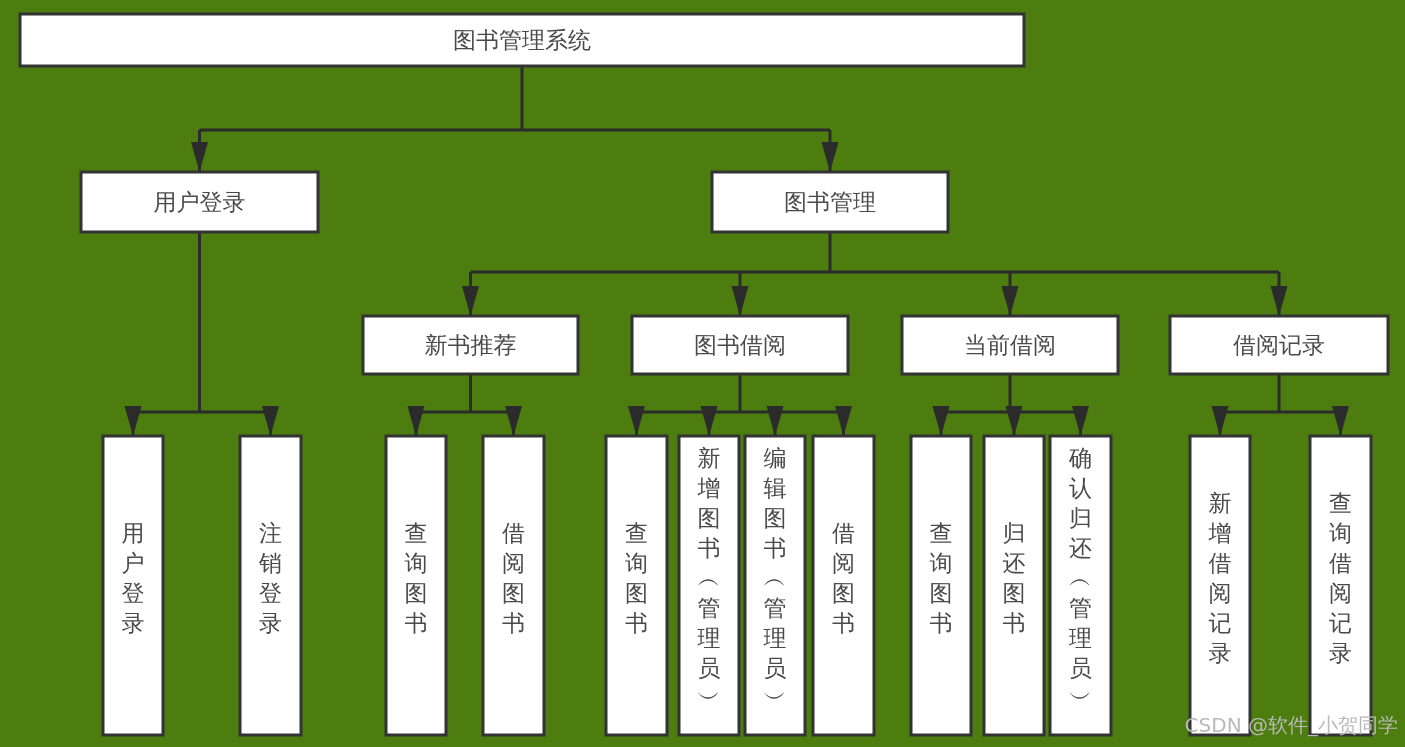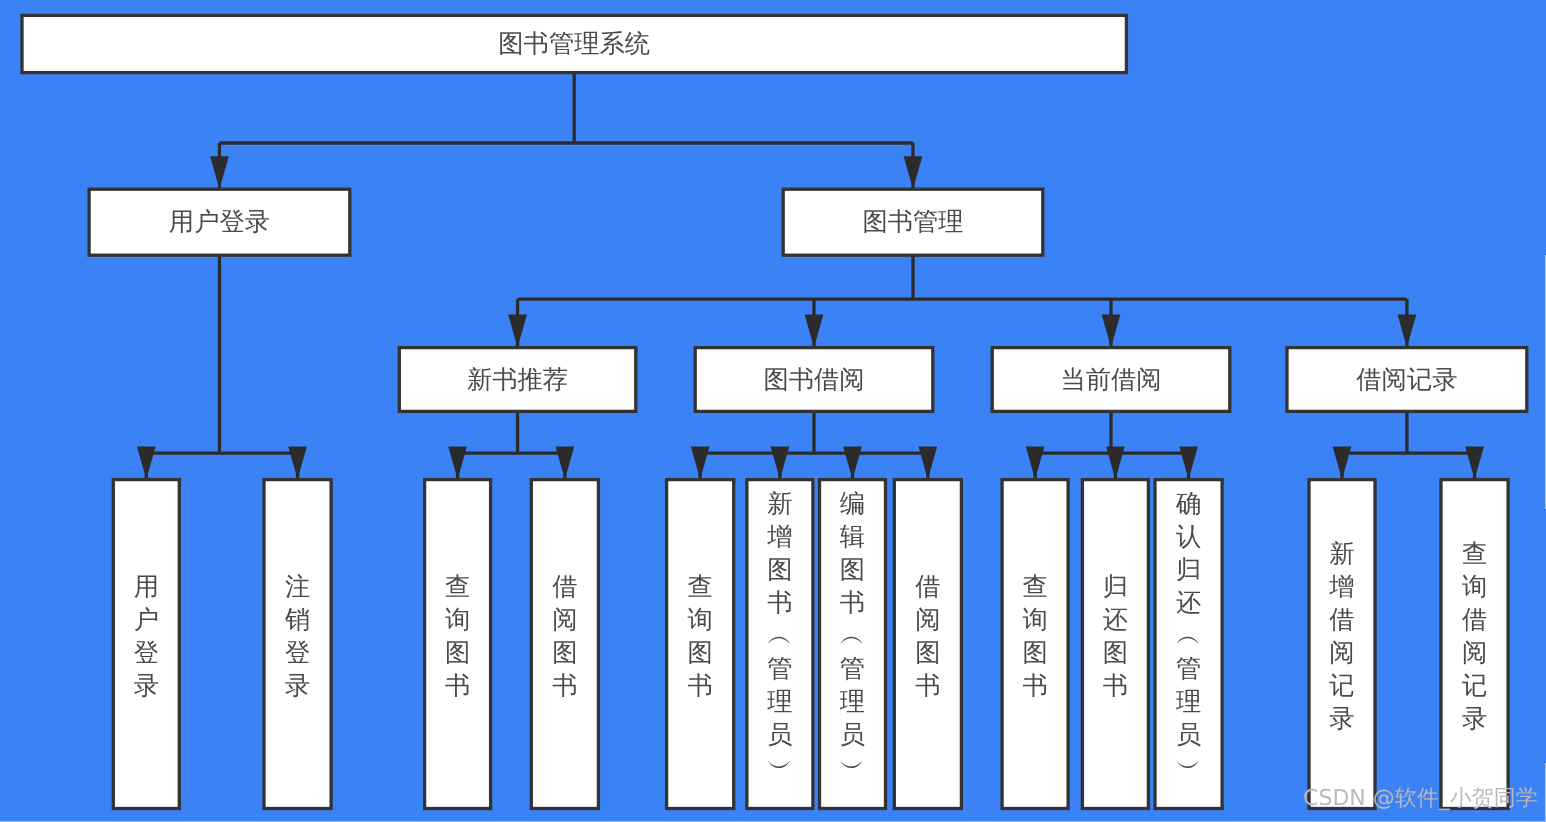--- a/index.html
+++ b/index.html
@@ -10,21 +10,21 @@
   body {
     width: 1405px;
     height: 747px;
     font-family: "DejaVu Sans", "Liberation Sans", sans-serif;
     overflow: hidden;
   }
   #diagram-root {
     position: relative;
     width: 1405px;
     height: 747px;
-    background: #3b82f6;
+    background: #4d7c0f;
   }
   svg#tree-svg {
     position: absolute;
     left: 0;
     top: 0;
     width: 1405px;
     height: 747px;
     display: block;
   }
   .node-box {

